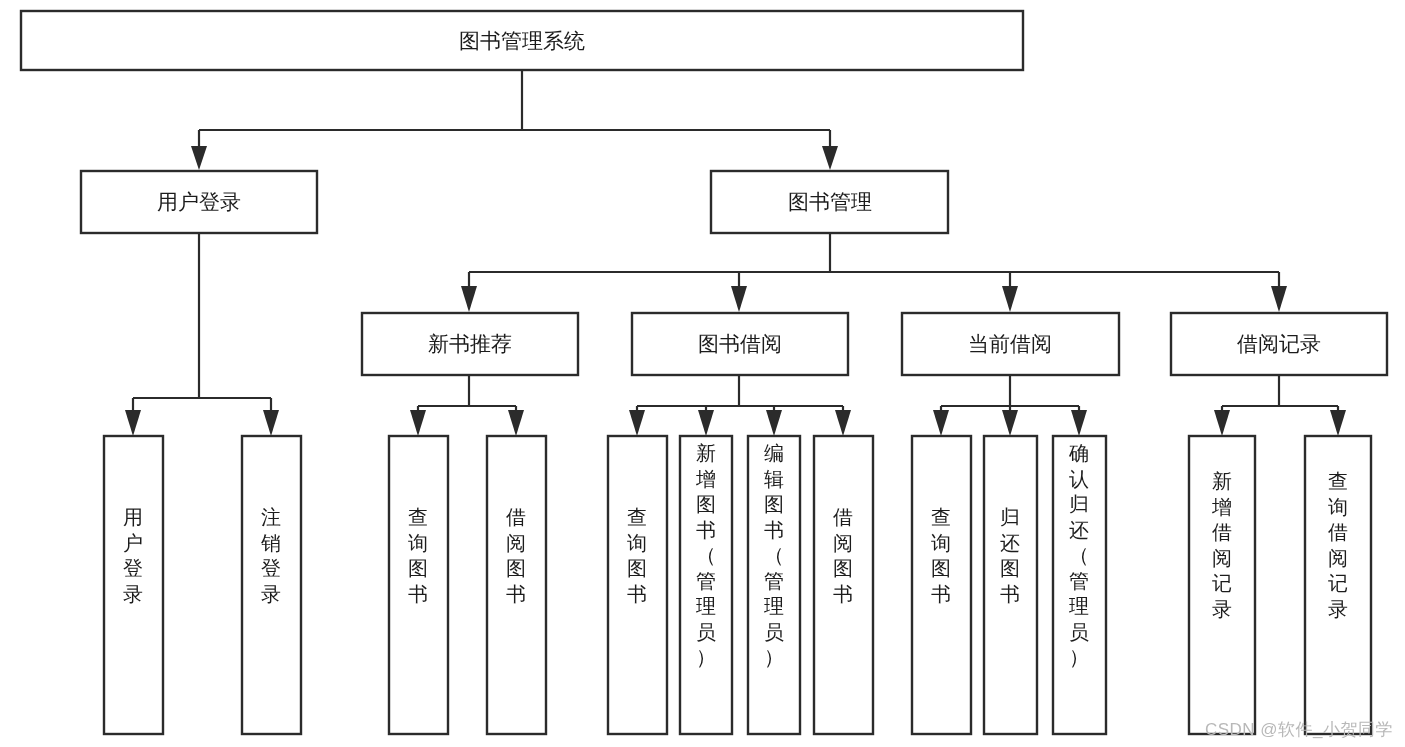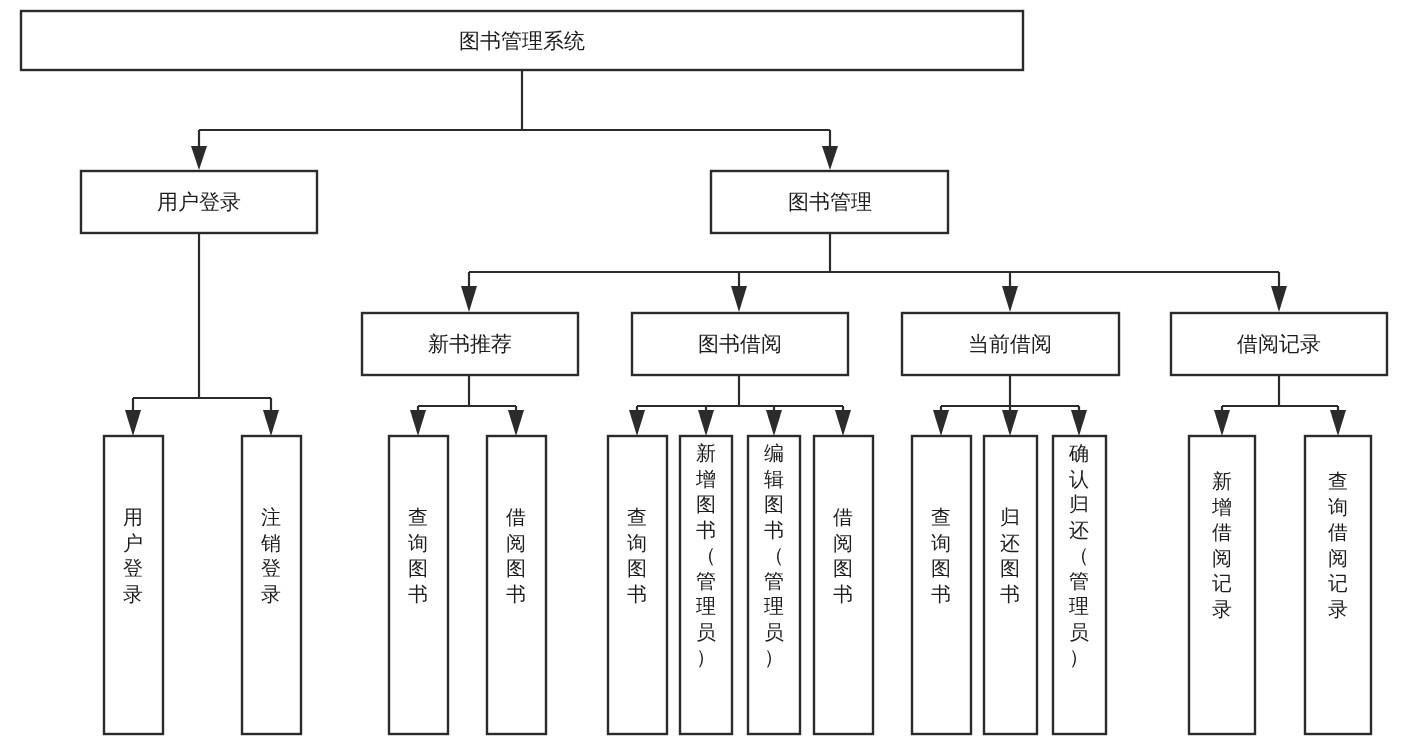--- a/index.html
+++ b/index.html
@@ -231,13 +231,14 @@
       <text class="vlabel" x="1222" y="488"><tspan x="1222" dy="0">新</tspan><tspan x="1222" dy="25.5">增</tspan><tspan x="1222" dy="25.5">借</tspan><tspan x="1222" dy="25.5">阅</tspan><tspan x="1222" dy="25.5">记</tspan><tspan x="1222" dy="25.5">录</tspan></text>
     </g>
 
     <g>
       <rect class="node-rect" x="1305" y="436" width="66" height="298"></rect>
       <text class="vlabel" x="1338" y="488"><tspan x="1338" dy="0">查</tspan><tspan x="1338" dy="25.5">询</tspan><tspan x="1338" dy="25.5">借</tspan><tspan x="1338" dy="25.5">阅</tspan><tspan x="1338" dy="25.5">记</tspan><tspan x="1338" dy="25.5">录</tspan></text>
     </g>
 
   </svg>
 
+  <div class="watermark">CSDN @软件_小贺同学</div>
 </div>
 
 </body></html>

